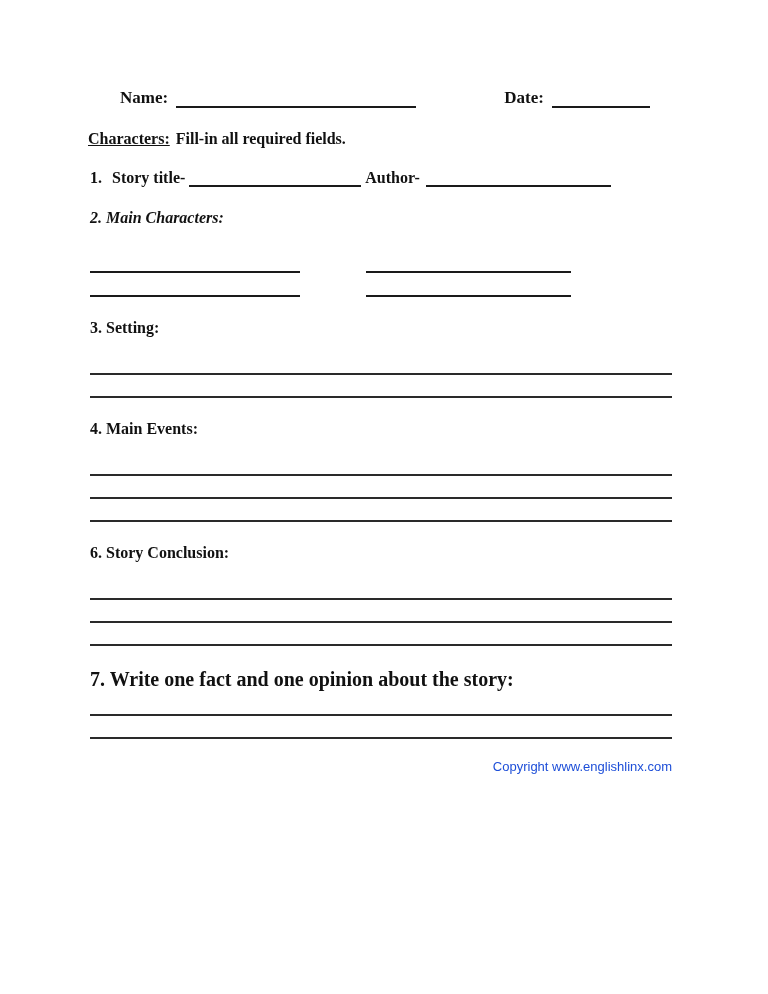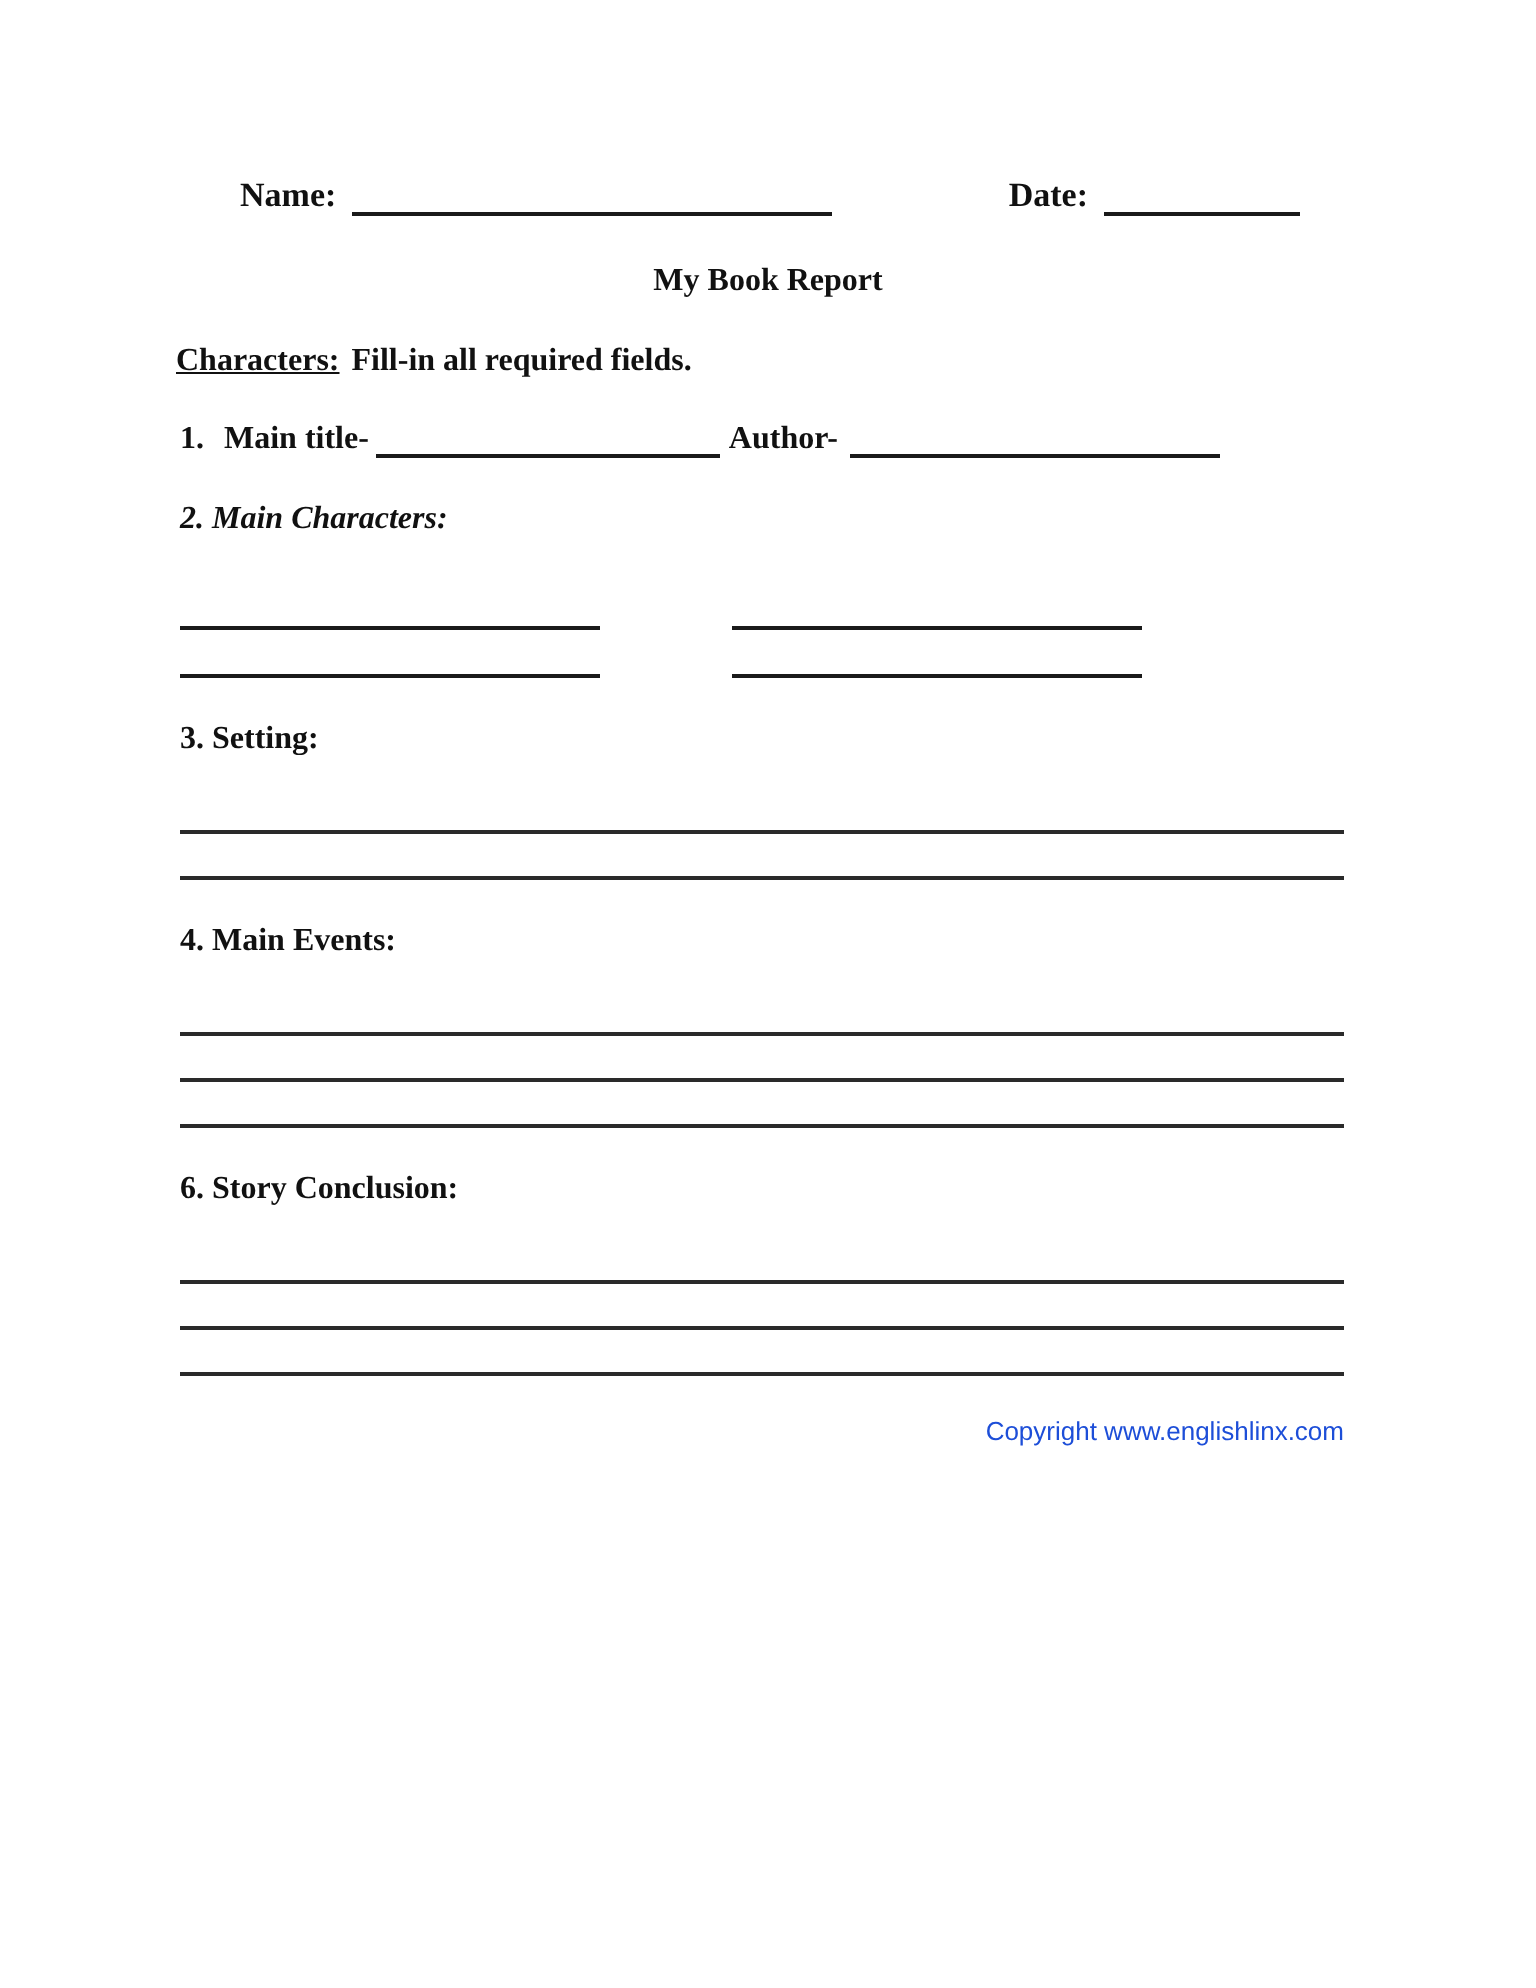--- a/index.html
+++ b/index.html
@@ -132,31 +132,30 @@
     <div class="field">
       <span class="lbl">Name:</span>
       <span class="blank name-blank"></span>
     </div>
     <div class="field">
       <span class="lbl">Date:</span>
       <span class="blank date-blank"></span>
     </div>
   </div>
 
-  <div class="title">My Book Report</div>
 
   <div class="directions">
     <span class="dir-label">Characters:</span><span>Fill-in all required fields.</span>
   </div>
 
   <div class="content">
 
     <div class="item1">
       <span class="num">1.</span>
-      <span>Main title-</span>
+      <span>Story title-</span>
       <span class="blank booktitle-blank"></span>
       <span class="author-lbl">Author-</span>
       <span class="blank author-blank"></span>
     </div>
 
     <div class="section item2">
       <div class="item-label">2. Main Characters:</div>
       <div class="char-grid">
         <div class="char-line"></div>
         <div class="char-line"></div>
@@ -185,18 +184,25 @@
 
     <div class="section">
       <div class="item-label">6. Story Conclusion:</div>
       <div>
         <div class="rule rules-offset"></div>
         <div class="rule"></div>
         <div class="rule"></div>
       </div>
     </div>
 
+    <div class="section">
+      <div class="item7-label">7. Write one fact and one opinion about the story:</div>
+      <div>
+        <div class="rule rules-tight"></div>
+        <div class="rule"></div>
+      </div>
+    </div>
 
   </div>
 
   <div class="footer">Copyright www.englishlinx.com</div>
 
 </div>
 
 </body></html>

